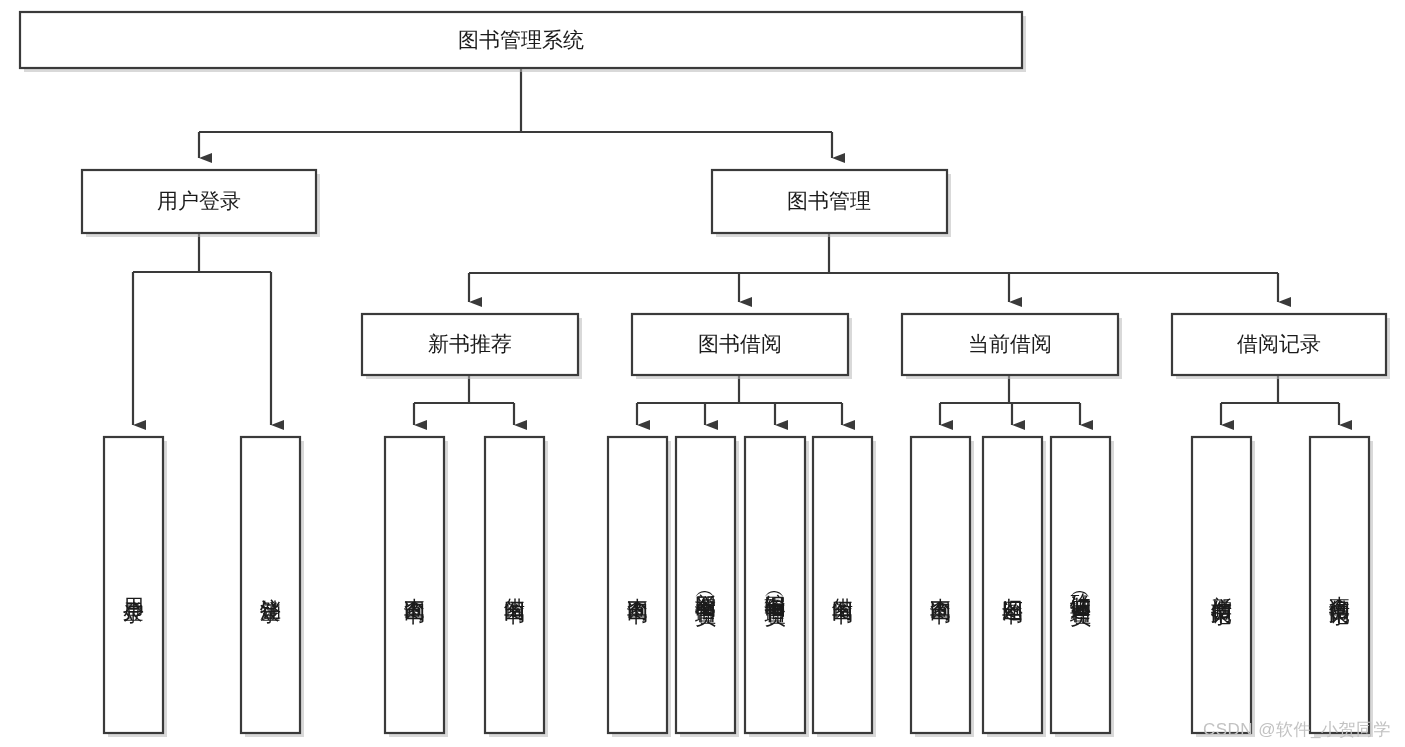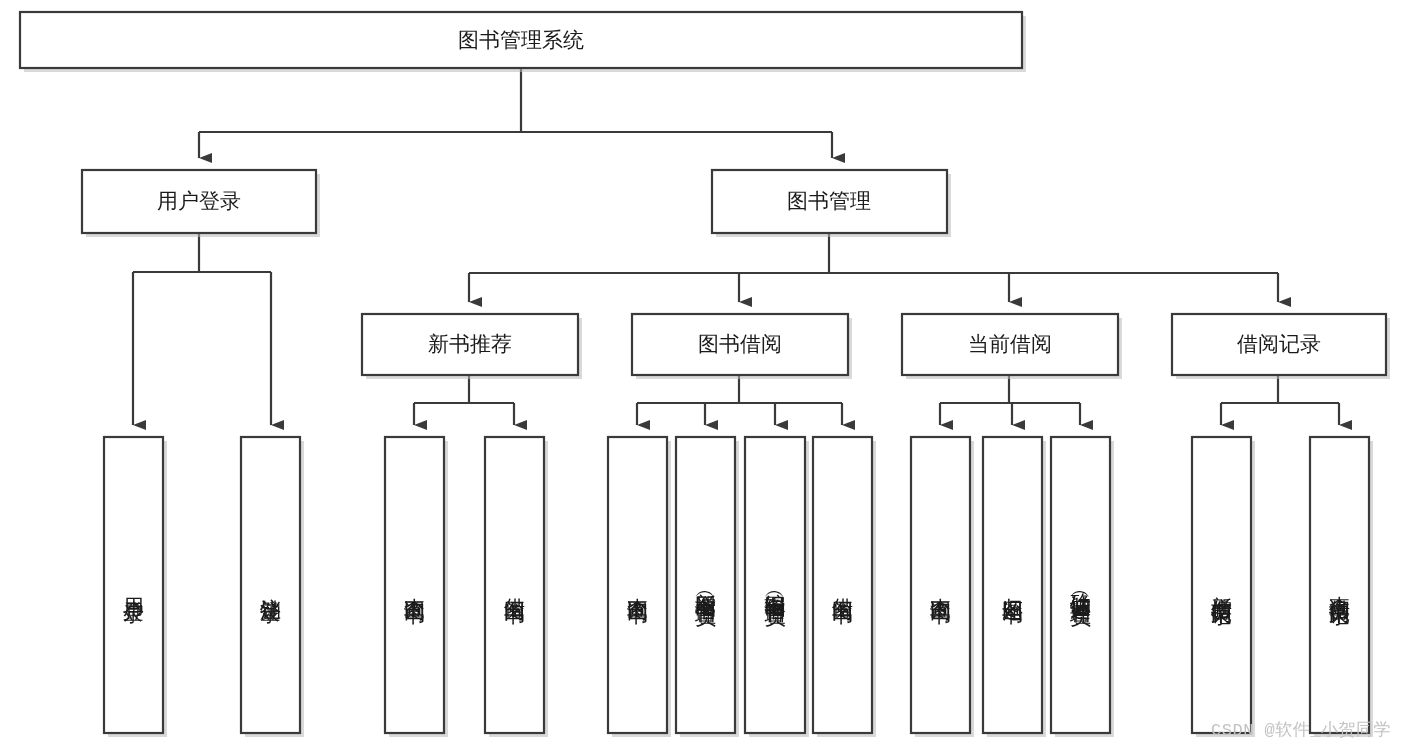--- a/index.html
+++ b/index.html
@@ -66,21 +66,21 @@
     line-height: 1.04;
     letter-spacing: 2px;
     color: #1b1b1b;
     white-space: nowrap;
     text-align: center;
   }
   .watermark {
     position: absolute;
     right: 14px;
     bottom: 6px;
-    font-family: Liberation Mono, monospace;
+    font-family: Liberation Sans, sans-serif;
     font-size: 17px;
     color: #c2c2c2;
     letter-spacing: 0.5px;
     white-space: nowrap;
   }
 </style>
 </head>
 <body>
 
 <div id="diagram-root">

